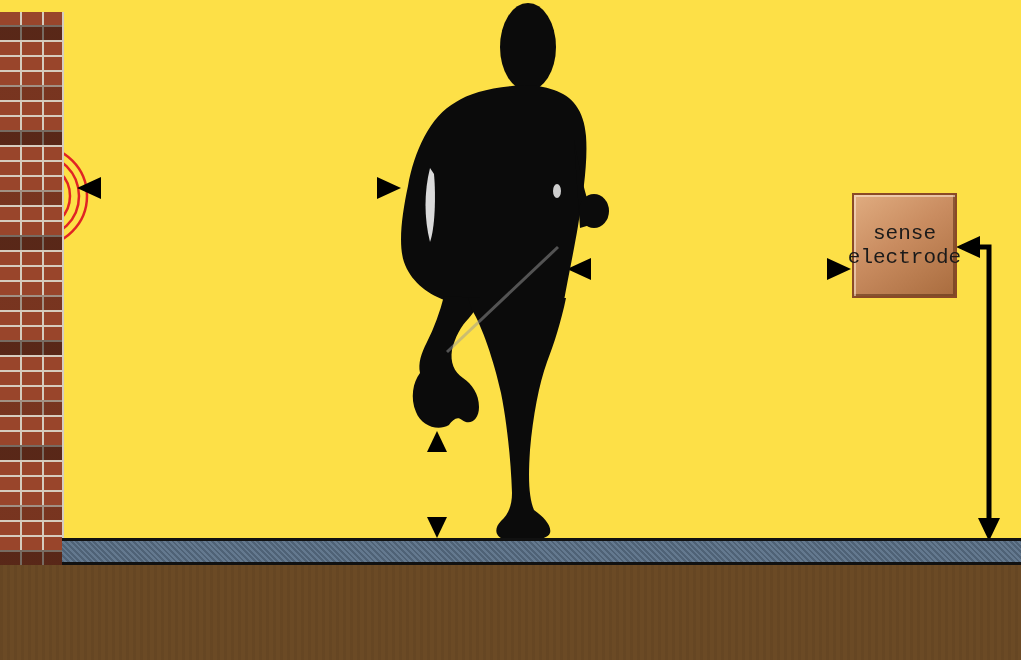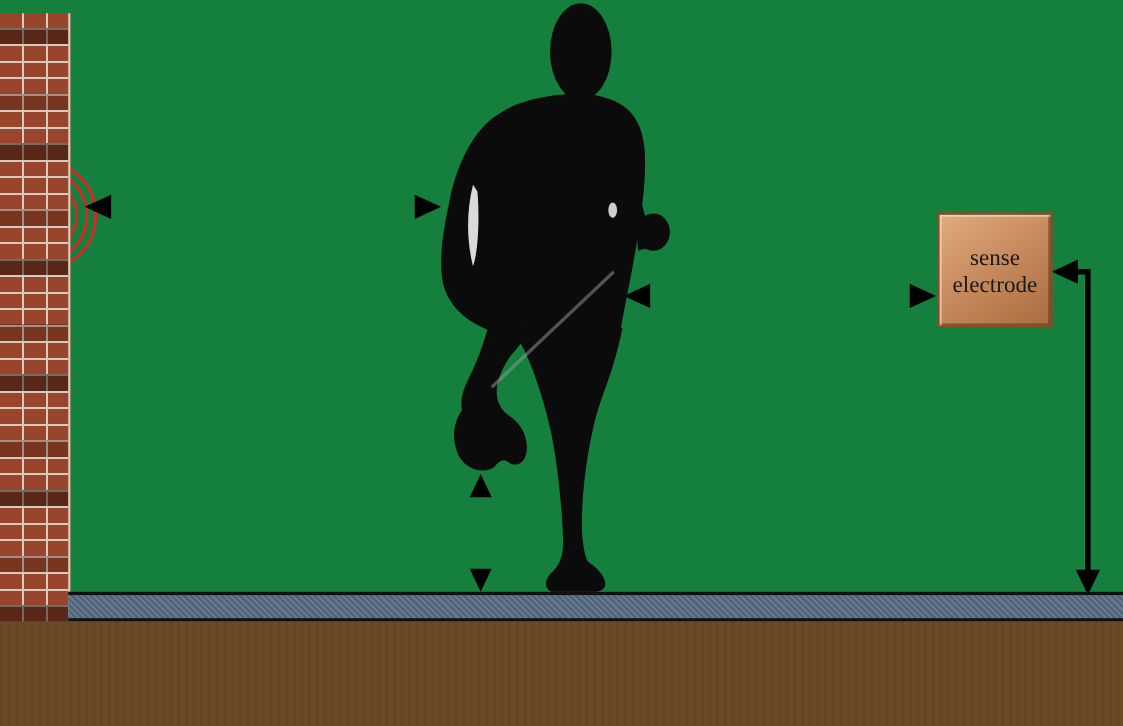--- a/index.html
+++ b/index.html
@@ -1,18 +1,18 @@
 <!DOCTYPE html>
 <html style="--orange: #F5891D; --red: #EC1B23; --blue: #2424CE; --floor: #5C7289; --soil: #6B4A25; --copper: #C98C60;"><head>
 <meta charset="utf-8">
 <style>
   html,body{margin:0;padding:0;background:#ffffff;}
   #stage{
-    position:relative;width:1021px;height:660px;background:#15803d;
-    overflow:hidden;font-family:Liberation Serif, serif;
+    position:relative;width:1021px;height:660px;background:#fde047;
+    overflow:hidden;font-family:Liberation Mono, monospace;
   }
   
   .wall{
     position:absolute;left:0;top:12px;width:62px;height:553px;
     background-color:#99452B;
     background-image:
       repeating-linear-gradient(0deg, rgba(25,10,5,.50) 0 15px, rgba(0,0,0,0) 15px 45px, rgba(50,18,8,.32) 45px 60px, rgba(0,0,0,0) 60px 105px),
       repeating-linear-gradient(90deg, rgba(0,0,0,0) 0 20px, #D6CCBE 20px 22px),
       repeating-linear-gradient(0deg, #99452B 0 13px, #D6CCBE 13px 15px);
     border-right:2px solid #D6CCBE;

